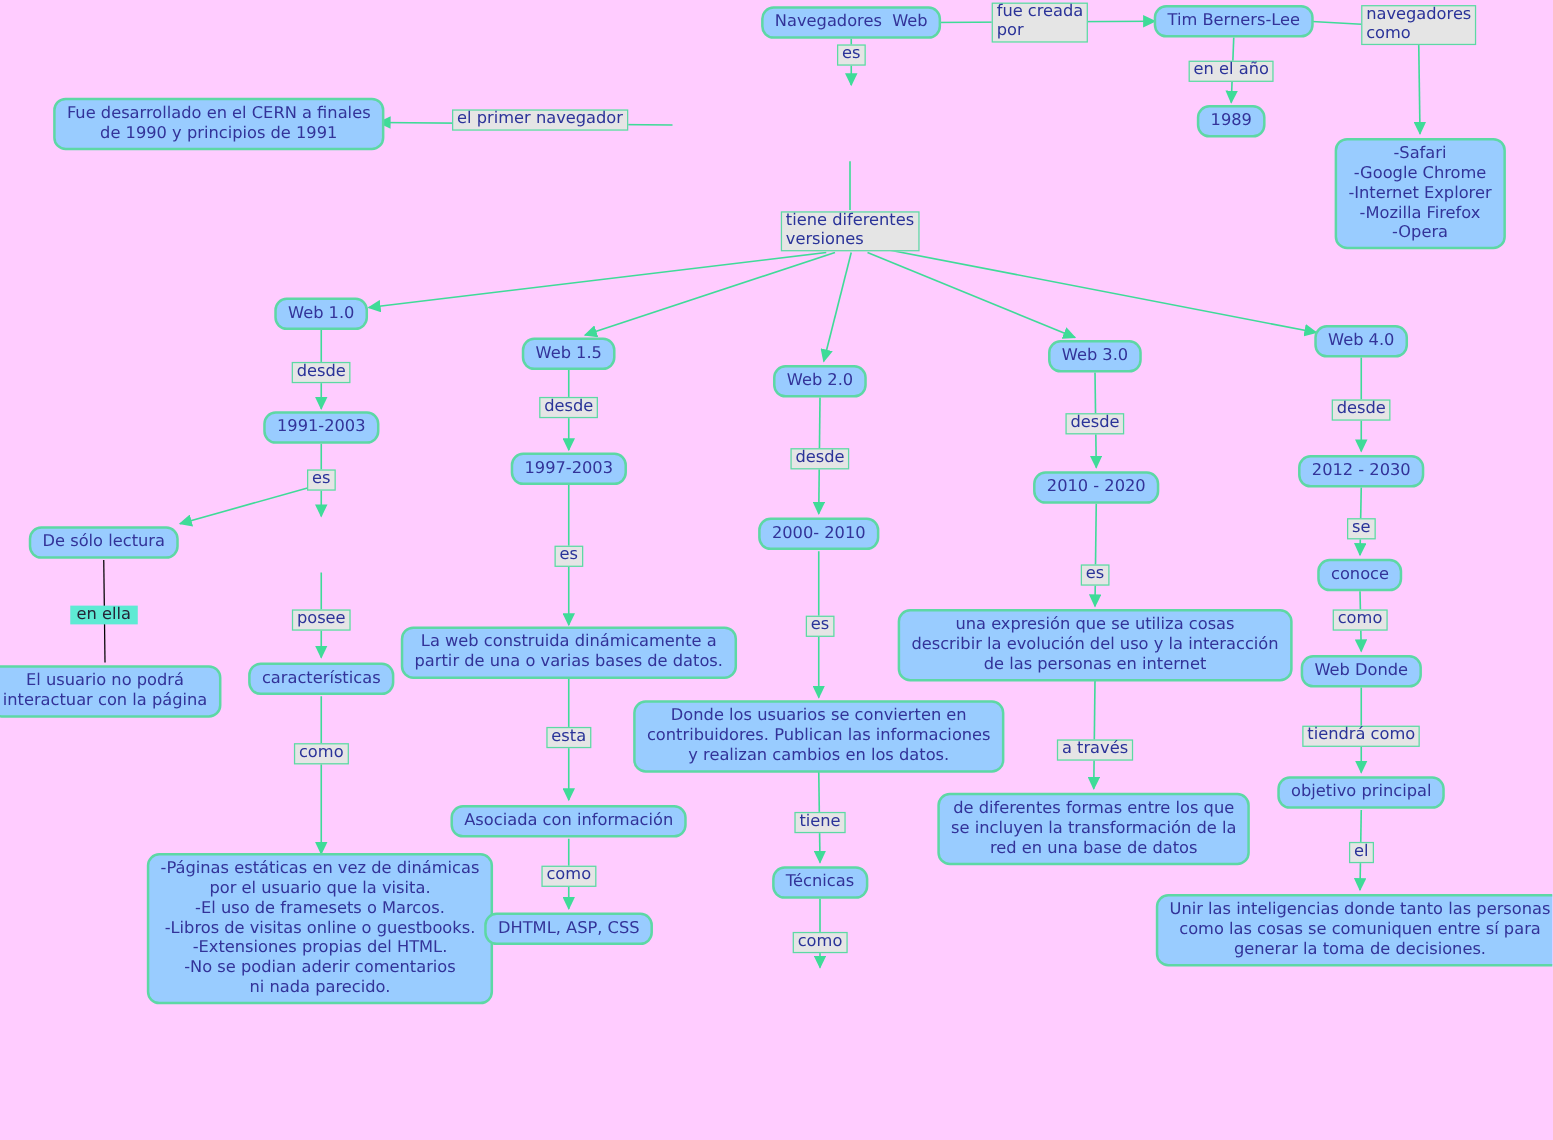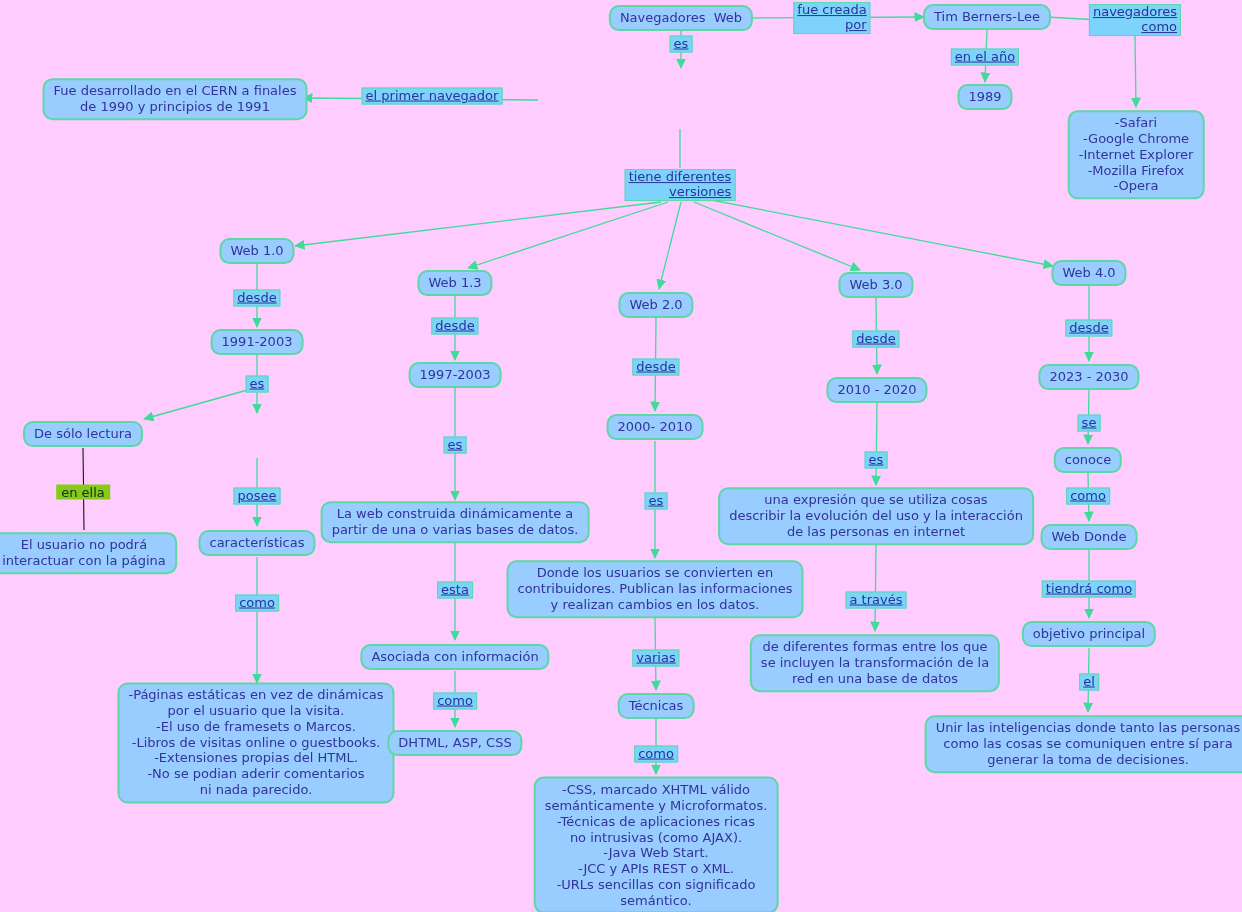--- a/index.html
+++ b/index.html
@@ -4,25 +4,25 @@
 <style>
   html,body{margin:0;padding:0;background:#ffccff;}
   .canvas{position:relative;width:1242px;height:912px;background:#ffccff;
           font-family:"DejaVu Sans",sans-serif;overflow:hidden;}
   svg.edges{position:absolute;left:0;top:0;z-index:0;}
   .node{position:absolute;transform:translate(-50%,-50%);
         background:#99ccff;border:2px solid #5dd8a5;border-radius:10px;
         color:#333399;font-size:13px;line-height:1.22;padding:3px 9px;
         text-align:center;white-space:pre;z-index:2;}
   .lbl{position:absolute;transform:translate(-50%,-50%);
-       background:#7dd3fc;border:1px solid #5dd8a5;
+       background:#e5e5e5;border:1px solid #5dd8a5;
        color:#2b3399;font-size:13px;line-height:1.15;padding:0 3px;
-       text-align:right;white-space:pre;z-index:2;text-decoration:underline;}
+       text-align:left;white-space:pre;z-index:2;}
   .plain{position:absolute;transform:translate(-50%,-50%);
-         color:#252538;font-size:13px;background:#84cc16;padding:0 5px;
+         color:#252538;font-size:13px;background:#5eead4;padding:0 5px;
          white-space:pre;z-index:2;}
 </style>
 </head>
 <body>
 
 <div class="canvas">
 
   <svg class="edges" width="1242" height="912">
     <defs>
       <marker id="ah" markerWidth="11" markerHeight="10" refX="9.5" refY="5" orient="auto" markerUnits="userSpaceOnUse">
@@ -81,21 +81,21 @@
   <div class="node" style="left:985px;top:97px">1989</div>
   <div class="node" style="left:1136px;top:155px">-Safari
 -Google Chrome
 -Internet Explorer
 -Mozilla Firefox
 -Opera</div>
   <div class="lbl" style="left:680px;top:185px">tiene diferentes
 versiones</div>
 
   <div class="node" style="left:257px;top:251px">Web 1.0</div>
-  <div class="node" style="left:455px;top:283px">Web 1.3</div>
+  <div class="node" style="left:455px;top:283px">Web 1.5</div>
   <div class="node" style="left:656px;top:305px">Web 2.0</div>
   <div class="node" style="left:876px;top:285px">Web 3.0</div>
   <div class="node" style="left:1089px;top:273px">Web 4.0</div>
 
   <div class="lbl" style="left:257px;top:298px">desde</div>
   <div class="node" style="left:257px;top:342px">1991-2003</div>
   <div class="lbl" style="left:257px;top:384px">es</div>
   <div class="node" style="left:83px;top:434px">De sólo lectura</div>
   <div class="plain" style="left:83px;top:492px">en ella</div>
   <div class="node" style="left:84px;top:553px">El usuario no podrá
@@ -120,45 +120,37 @@
   <div class="node" style="left:455px;top:657px">Asociada con información</div>
   <div class="lbl" style="left:455px;top:701px">como</div>
   <div class="node" style="left:455px;top:743px">DHTML, ASP, CSS</div>
 
   <div class="lbl" style="left:656px;top:367px">desde</div>
   <div class="node" style="left:655px;top:427px">2000- 2010</div>
   <div class="lbl" style="left:656px;top:501px">es</div>
   <div class="node" style="left:655px;top:589px">Donde los usuarios se convierten en
 contribuidores. Publican las informaciones
 y realizan cambios en los datos.</div>
-  <div class="lbl" style="left:656px;top:658px">varias</div>
+  <div class="lbl" style="left:656px;top:658px">tiene</div>
   <div class="node" style="left:656px;top:706px">Técnicas</div>
   <div class="lbl" style="left:656px;top:754px">como</div>
-  <div class="node" style="left:656px;top:845px">-CSS, marcado XHTML válido
-semánticamente y Microformatos.
--Técnicas de aplicaciones ricas
-no intrusivas (como AJAX).
--Java Web Start.
--JCC y APIs REST o XML.
--URLs sencillas con significado
-semántico.</div>
 
   <div class="lbl" style="left:876px;top:339px">desde</div>
   <div class="node" style="left:877px;top:390px">2010 - 2020</div>
   <div class="lbl" style="left:876px;top:460px">es</div>
   <div class="node" style="left:876px;top:516px">una expresión que se utiliza cosas
 describir la evolución del uso y la interacción
 de las personas en internet</div>
   <div class="lbl" style="left:876px;top:600px">a través</div>
   <div class="node" style="left:875px;top:663px">de diferentes formas entre los que
 se incluyen la transformación de la
 red en una base de datos</div>
 
   <div class="lbl" style="left:1089px;top:328px">desde</div>
-  <div class="node" style="left:1089px;top:377px">2023 - 2030</div>
+  <div class="node" style="left:1089px;top:377px">2012 - 2030</div>
   <div class="lbl" style="left:1089px;top:423px">se</div>
   <div class="node" style="left:1088px;top:460px">conoce</div>
   <div class="lbl" style="left:1088px;top:496px">como</div>
   <div class="node" style="left:1089px;top:537px">Web Donde</div>
   <div class="lbl" style="left:1089px;top:589px">tiendrá como</div>
   <div class="node" style="left:1089px;top:634px">objetivo principal</div>
   <div class="lbl" style="left:1089px;top:682px">el</div>
   <div class="node" style="left:1088px;top:744px">Unir las inteligencias donde tanto las personas
 como las cosas se comuniquen entre sí para
 generar la toma de decisiones.</div>

